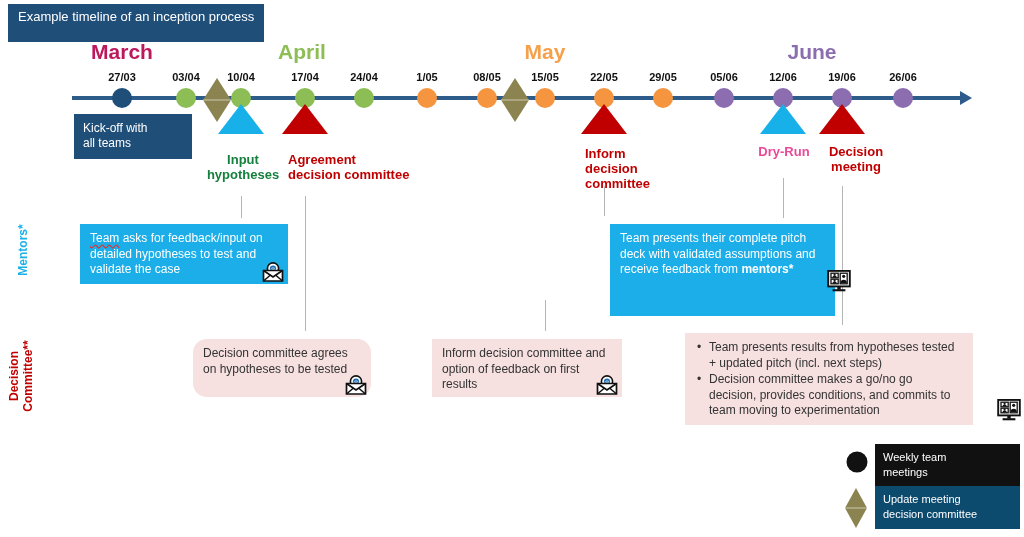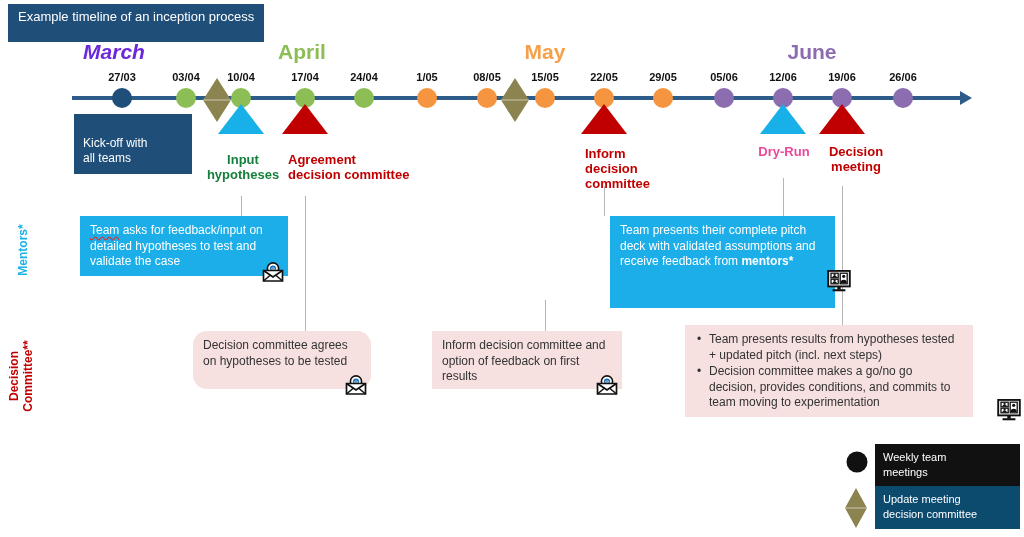--- a/index.html
+++ b/index.html
@@ -66,39 +66,40 @@
     position:absolute;
     font-size:13px;font-weight:bold;line-height:15px;
     white-space:pre-line;
   }
   
   #kickoff-box{
     position:absolute;left:74px;top:114px;
     width:100px;
     background:#1F4E79;color:#ffffff;
     font-size:12px;line-height:15px;
-    padding:22px 9px 8px 9px;
+    padding:7px 9px 8px 9px;
   }
   
   .connector{
     position:absolute;width:1px;background:#B5B5B5;
   }
   
   .row-label{
     position:absolute;
     font-size:12px;font-weight:bold;
     white-space:pre-line;line-height:14px;
     transform-origin:center center;
   }
   
   .callout{
     position:absolute;
     font-size:12px;line-height:15.5px;
     padding:7px 10px 8px 10px;
     box-sizing:border-box;
+    margin-top:8px;
   }
   .callout.mentor{background:#1BAEE8;color:#ffffff;}
   .callout.committee{background:#F6E0E0;color:#333333;}
   .callout ul{margin:0;padding-left:14px;list-style:none;}
   .callout li{position:relative;margin:0 0 1px 0;}
   .callout li:before{
     content:"\2022";position:absolute;left:-12px;top:0;
   }
   .spellunderline{
     text-decoration:underline;
@@ -118,21 +119,21 @@
     white-space:pre-line;
   }
   .legend-mark{position:absolute;left:0;top:6px;}
 </style>
 </head>
 <body>
 
 <div id="title-bar">Example timeline of an inception process</div>
 
 <div id="month-labels">
-    <div class="month-label" style="left: 114px; color: #6d28d9; font-style: italic;">March</div>
+    <div class="month-label" style="left: 122px; color: #be185d;">March</div>
     <div class="month-label" style="left: 302px; color: rgb(140, 190, 85);">April</div>
     <div class="month-label" style="left: 545px; color: rgb(245, 160, 75);">May</div>
     <div class="month-label" style="left: 812px; color: rgb(139, 109, 176);">June</div>
   </div>
 
 <div id="axis-line"></div>
 <div id="axis-arrow"></div>
 
 <div id="ticks">
     <div class="date-label" style="left: 122px;">27/03</div>

